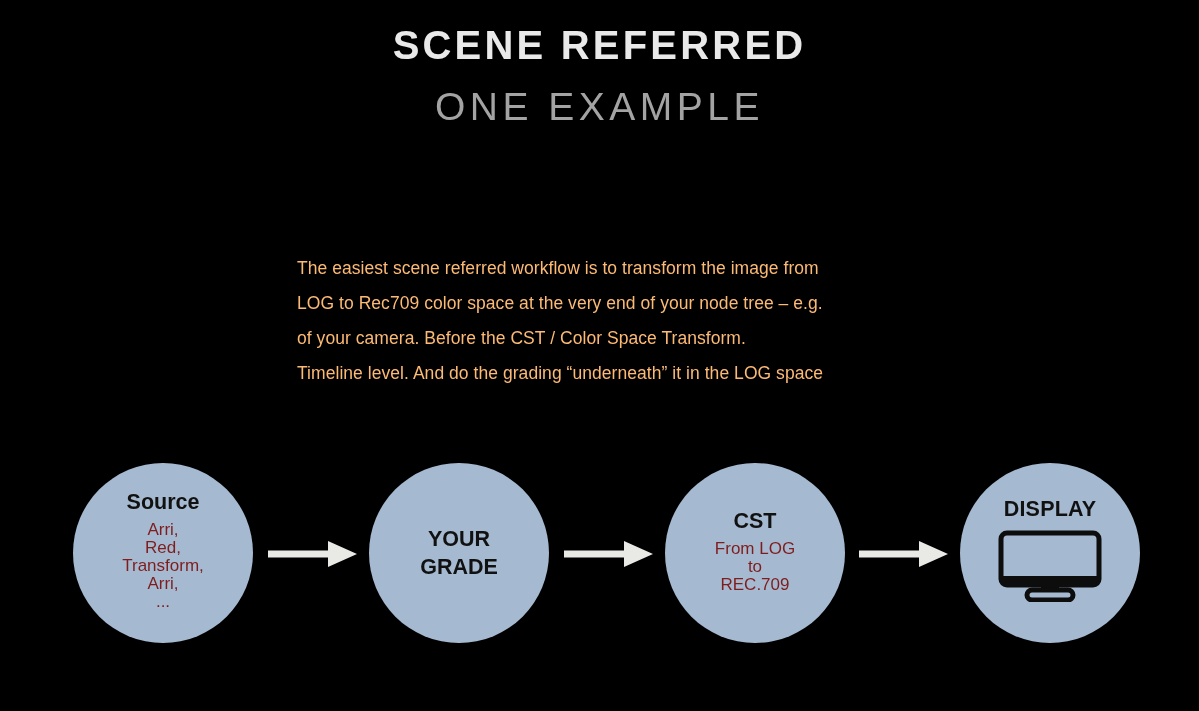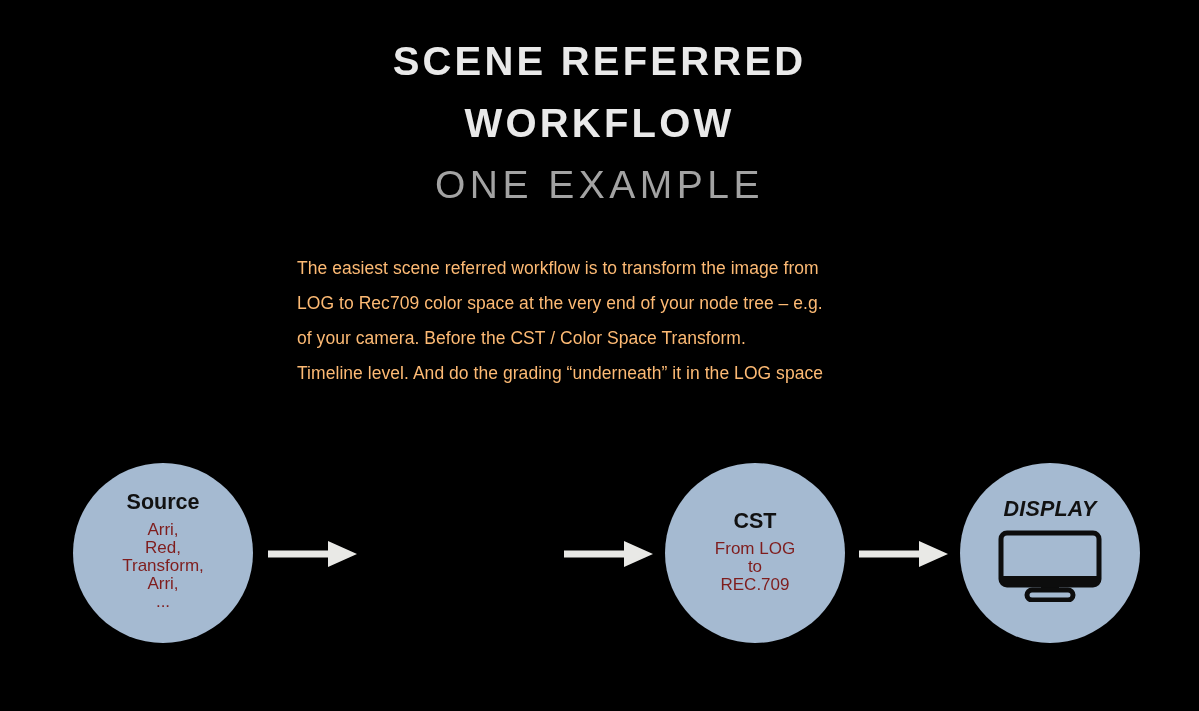--- a/index.html
+++ b/index.html
@@ -11,21 +11,21 @@
     width: 1199px;
     height: 711px;
     overflow: hidden;
     font-family: "Liberation Sans", sans-serif;
     position: relative;
   }
 
   
   .title-block {
     position: absolute;
-    top: 30px;
+    top: 14px;
     left: 0;
     width: 1199px;
     text-align: center;
   }
   .title-line1,
   .title-line2 {
     color: #e9e9e9;
     font-size: 40px;
     font-weight: bold;
     letter-spacing: 3.2px;
@@ -76,21 +76,21 @@
     background: #a5bad1;
     display: flex;
     flex-direction: column;
     align-items: center;
     justify-content: center;
     box-sizing: border-box;
   }
   .node-1 { left: 73px; }
   .node-2 { left: 369px; }
   .node-3 { left: 665px; }
-  .node-4 { left: 960px; font-style: italic; }
+  .node-4 { left: 960px; }
 
   .node-title {
     color: #111111;
     font-weight: bold;
     font-size: 21px;
     line-height: 25px;
     text-align: center;
   }
   .node-title.big {
     font-size: 21.5px;
@@ -140,21 +140,20 @@
   }
   .arrow-1 { left: 268px; }
   .arrow-2 { left: 564px; }
   .arrow-3 { left: 859px; }
 </style>
 </head>
 <body>
 
 <div class="title-block">
   <div class="title-line1">SCENE REFERRED</div>
-  <div class="title-line2">WORKFLOW</div>
   <div class="title-line3">ONE EXAMPLE</div>
 </div>
 
 <div class="paragraph">
   <p>The easiest scene referred workflow is to transform the image from</p>
   <p>LOG to Rec709 color space at the very end of your node tree – e.g.</p>
   <p>of your camera. Before the CST / Color Space Transform.</p>
   <p>Timeline level. And do the grading “underneath” it in the LOG space</p>
 </div>
 
@@ -172,20 +171,26 @@
       </div>
     </div>
   </div>
 
   <div class="arrow arrow-1">
     <svg width="90" height="32" viewBox="0 0 90 32" aria-hidden="true">
       <path d="M0 12.5 H60 V3 L89 16 L60 29 V19.5 H0 Z" fill="#e9e9e6"></path>
     </svg>
   </div>
 
+  <div class="node node-2">
+    <div class="stack">
+      <span>YOUR</span>
+      <span>GRADE</span>
+    </div>
+  </div>
 
   <div class="arrow arrow-2">
     <svg width="90" height="32" viewBox="0 0 90 32" aria-hidden="true">
       <path d="M0 12.5 H60 V3 L89 16 L60 29 V19.5 H0 Z" fill="#e9e9e6"></path>
     </svg>
   </div>
 
   <div class="node node-3">
     <div class="inner">
       <div class="node-title big">CST</div>

